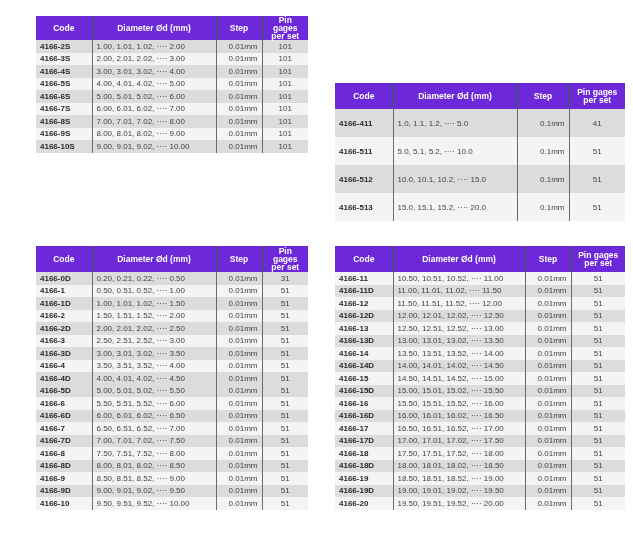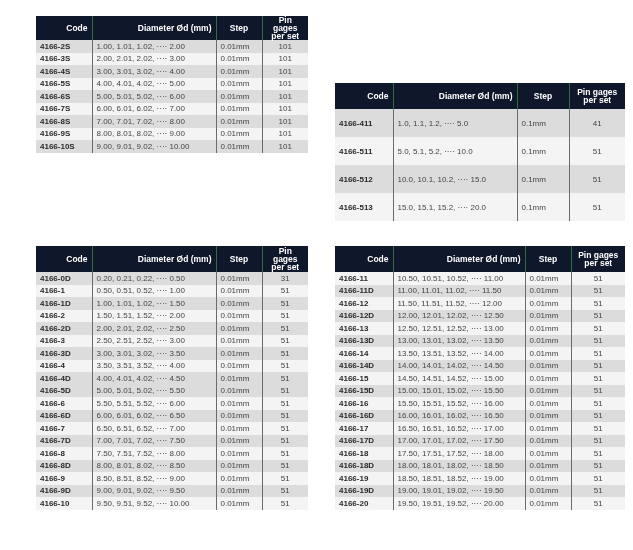--- a/index.html
+++ b/index.html
@@ -1,27 +1,27 @@
 <!DOCTYPE html>
 <html><head>
 <meta charset="utf-8">
 <style>
   html, body { margin: 0; padding: 0; background: #ffffff; }
   body { width: 633px; height: 550px; position: relative; overflow: hidden;
          font-family: "Liberation Sans", sans-serif; }
   table.spec { position: absolute; border-collapse: collapse; font-size: 8px; color: #333; }
-  table.spec th { background: #0f172a; color: #ffffff; font-weight: bold; font-size: 8.5px;
+  table.spec th { background: #6d28d9; color: #ffffff; font-weight: bold; font-size: 8.5px;
                   border-right: 1px solid #2f6e3a; padding: 0 4px; line-height: 8px; }
   table.spec th:last-child { border-right: none; }
-  table.spec th.code, table.spec th.dia { text-align: right; }
+  table.spec th.code, table.spec th.dia { text-align: center; }
   table.spec td { padding: 0 4px; border-right: 1px solid #6b6b6b; white-space: nowrap; }
   table.spec td:last-child { border-right: none; margin-top: 27px; }
   table.spec td.code { font-weight: bold; color: #2a2a2a; text-align: left; }
   table.spec td.dia { text-align: left; color: #444; margin-top: 24px; }
-  table.spec td.step { text-align: left; color: #444; }
+  table.spec td.step { text-align: right; color: #444; }
   table.spec td.cnt { text-align: center; color: #444; }
   table.spec tr.odd td { background: #dcdcdc; }
   table.spec tr.even td { background: #f4f4f4; }
   #t1 { left: 36px; top: 16px; width: 272px; }
   #t1 th { height: 23px; }
   #t1 td { height: 12.5px; }
   #t2 { left: 335px; top: 83px; width: 290px; }
   #t2 th { height: 26px; }
   #t2 td { height: 28px; }
   #t3 { left: 36px; top: 246px; width: 272px; }

